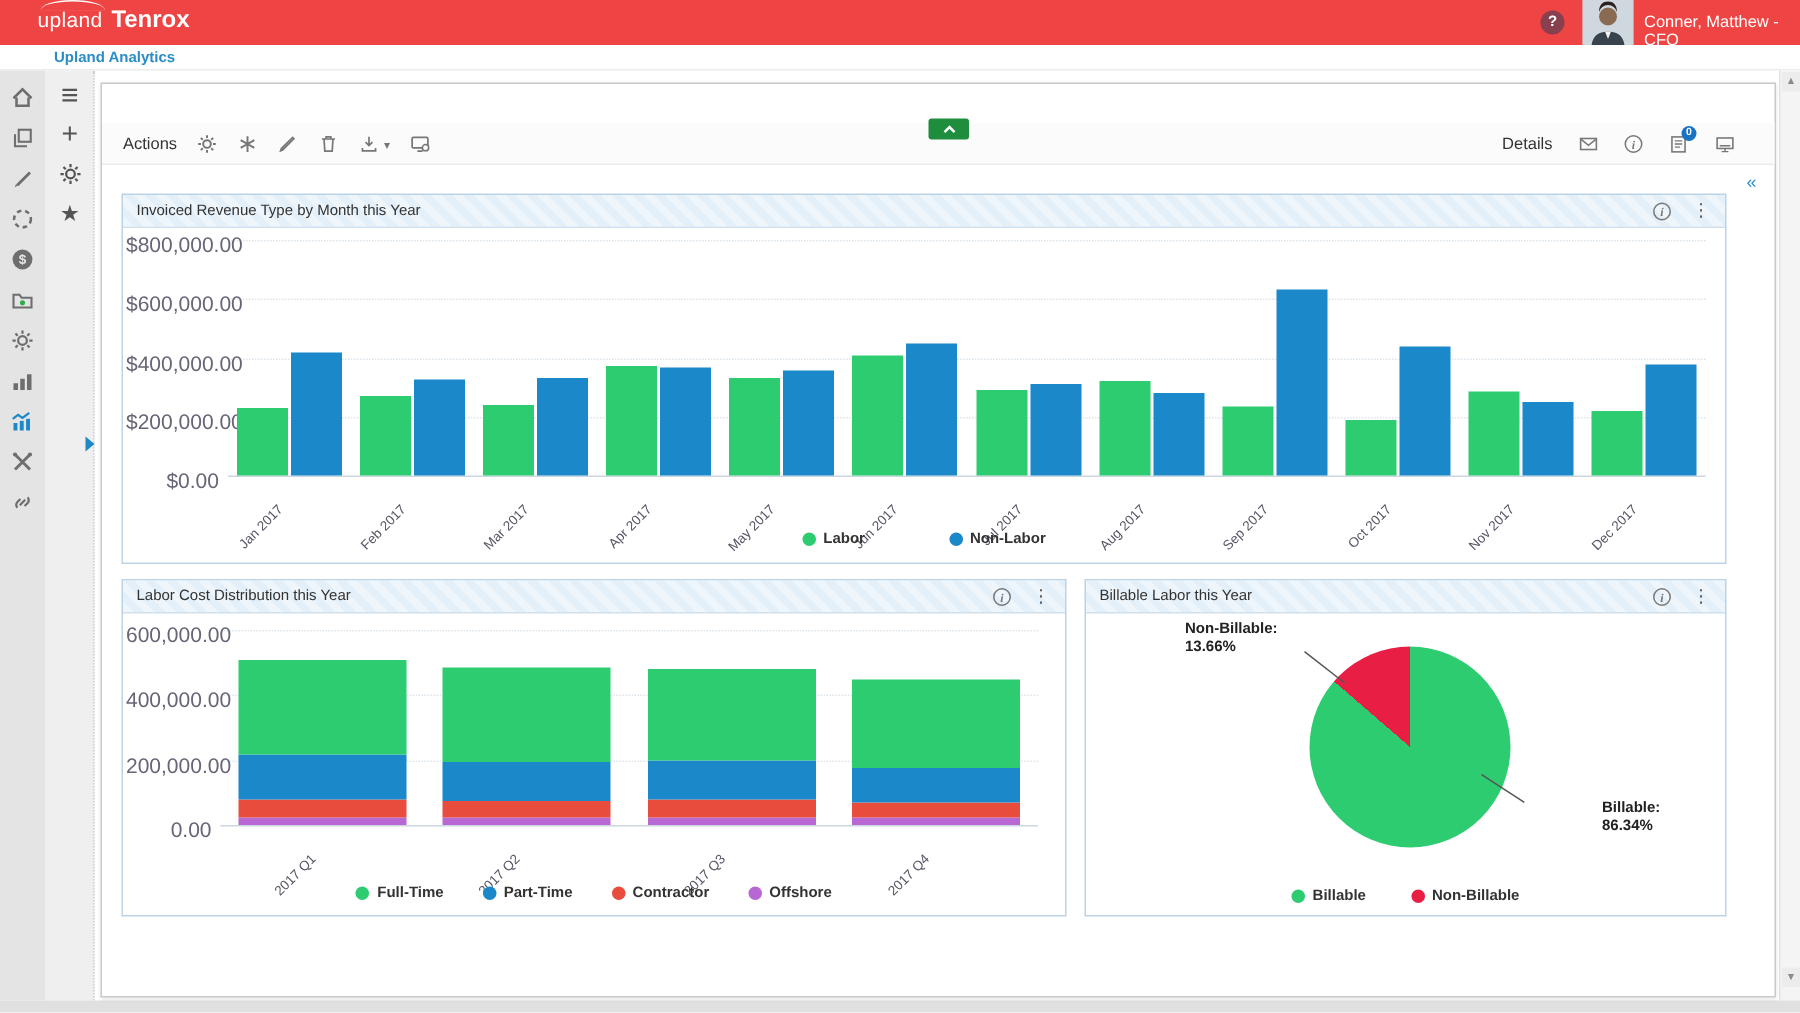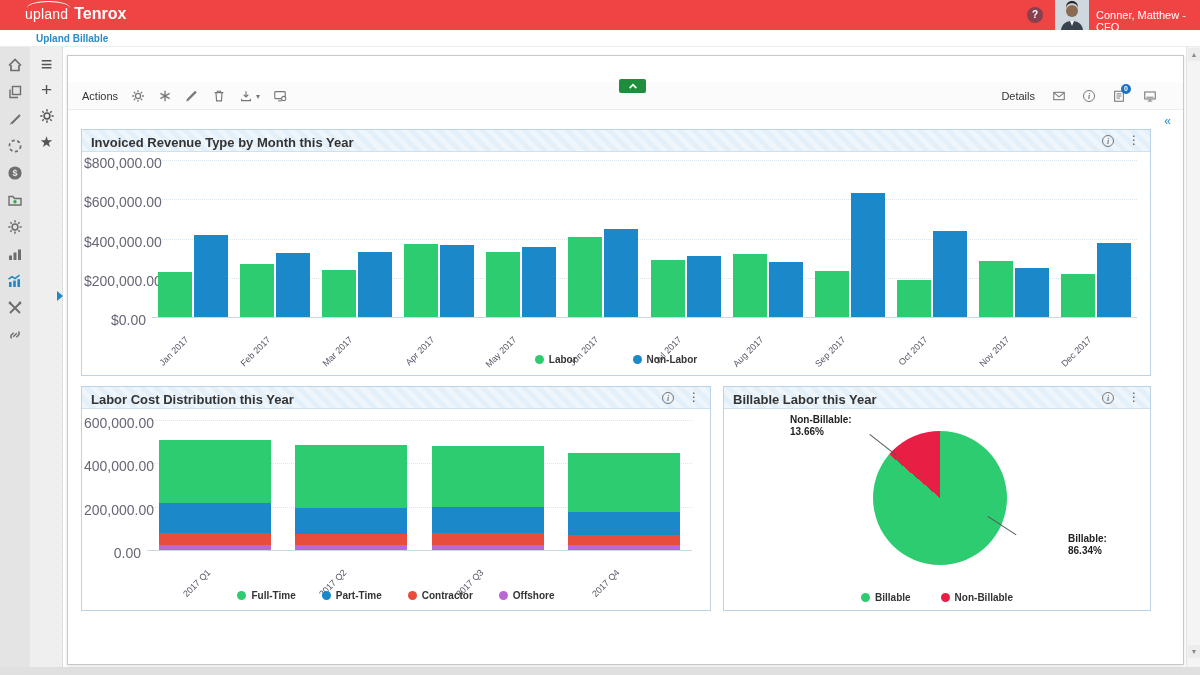--- a/index.html
+++ b/index.html
@@ -49,21 +49,21 @@
   .tico svg { width:14px; height:14px; }
   .caret { font-size:8px; color:#777; margin-left:-10px; cursor:pointer; }
   .badge { position:absolute; right:-5px; top:-5px; width:10px; height:10px; border-radius:50%; background:#1a72c4; color:#fff; font-size:7px; font-weight:700; text-align:center; line-height:10px; }
   .info-ring { width:12px; height:12px; border:1px solid #777; border-radius:50%; font-size:8px; line-height:11px; text-align:center; color:#777; font-family:"Liberation Serif",serif; font-style:italic; font-weight:700; }
   .collapse-btn { position:absolute; left:551px; top:23px; width:27px; height:14px; background:#1e8e3e; border-radius:2px; cursor:pointer; display:flex; align-items:center; justify-content:center; }
   .panel-chev { position:absolute; right:12px; top:58px; font-size:12px; color:#2a8dc5; cursor:pointer; }
 
   
   .card { position:absolute; background:#fff; border:1px solid #bcd3e6; }
   .chead { position:absolute; left:0; top:0; width:100%; height:22px; background:repeating-linear-gradient(45deg,#eef6fc 0 5px,#e3eff9 5px 10px); border-bottom:1px solid #cfe0ee; }
-  .chead .ctitle { position:absolute; left:9px; top:5px; font-size:13px; font-weight:700; color:#333;text-align:right; }
+  .chead .ctitle { position:absolute; left:9px; top:5px; font-size:10px; font-weight:400; color:#333;text-align:right; }
   .chead-icons { position:absolute; right:10px; top:4px; display:flex; gap:14px; align-items:center; }
   .kebab { font-size:12px; color:#555; cursor:pointer; line-height:13px; }
   .card1 { left:13px; top:73px; width:1070px; height:247px; }
   .card2 { left:13px; top:330px; width:630px; height:225px; }
   .card3 { left:655px; top:330px; width:428px; height:225px; }
 
   
   .grid { position:absolute; border-top:1px dotted #dde5ec; }
   .grid.base { border-top:1px solid #ccd6e0; }
   .ylab { position:absolute; font-size:14px; color:#667; text-align:right; }
@@ -94,21 +94,21 @@
       <circle cx="17" cy="11" r="6" fill="#8a6a50"></circle>
       <path d="M11 8a6.2 6.2 0 0 1 12 0c0-5-2.6-7-6-7s-6 2-6 7z" fill="#2c2320"></path>
       <path d="M6 30c1-7 6-9 11-9s10 2 11 9z" fill="#39434d"></path>
       <path d="M15 21h4l-2 5z" fill="#f2f4f5"></path>
     </svg>
   </div>
   <div class="user-name">Conner, Matthew - CFO</div>
 </div>
 
 <div class="crumbbar">
-  <span class="crumb">Upland Billable</span>
+  <span class="crumb">Upland Analytics</span>
 </div>
 
 <div class="rail1" id="rail1" style="padding-top: 4px;">
     <div class="rail-icon">
       <svg viewBox="0 0 16 16">
         <path d="M2 8.5 8 2.5l6 6" fill="none" stroke="currentColor" stroke-width="1.7"></path>
         <path d="M4 8v5.5h8V8" fill="none" stroke="currentColor" stroke-width="1.7"></path>
       </svg>
     </div>
     <div class="rail-icon">

